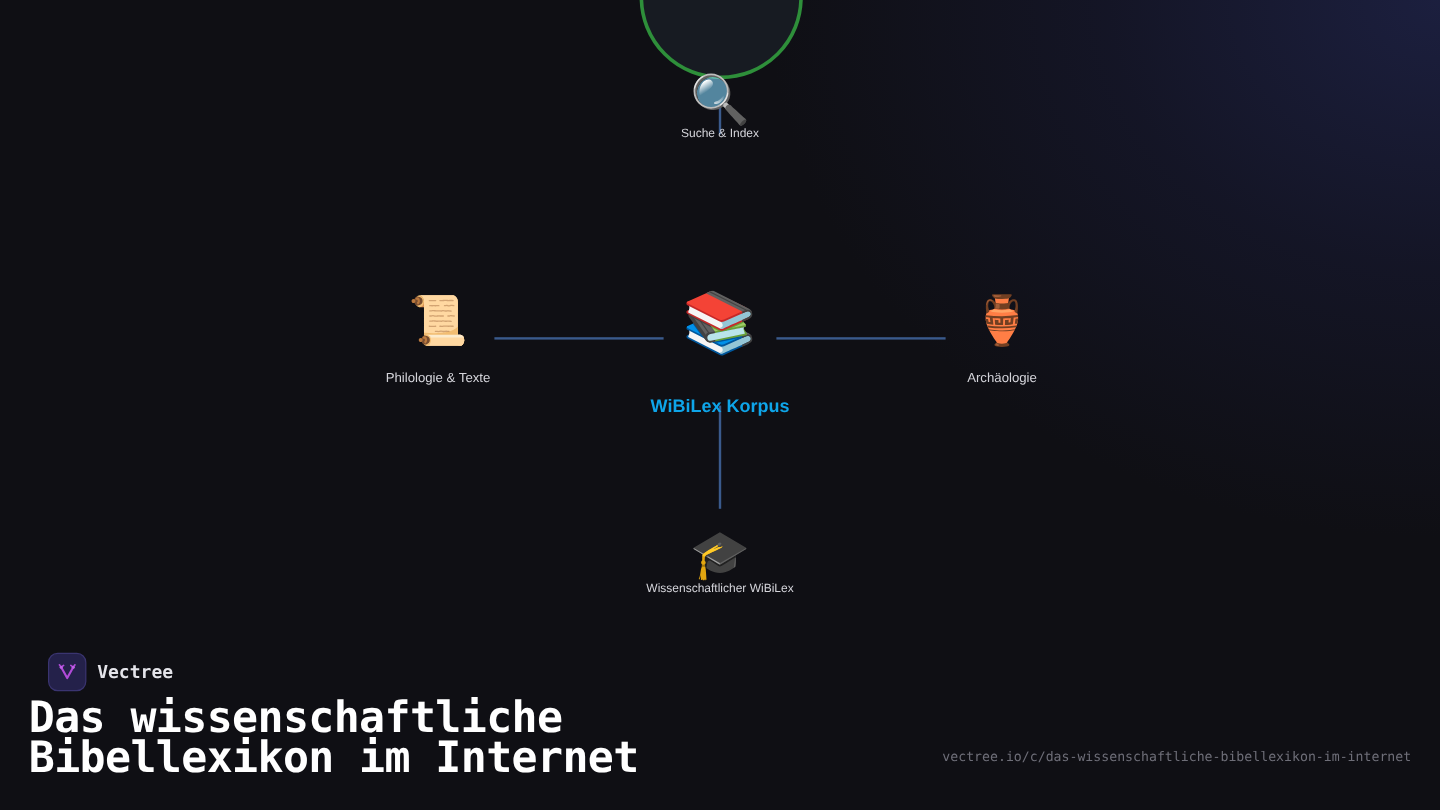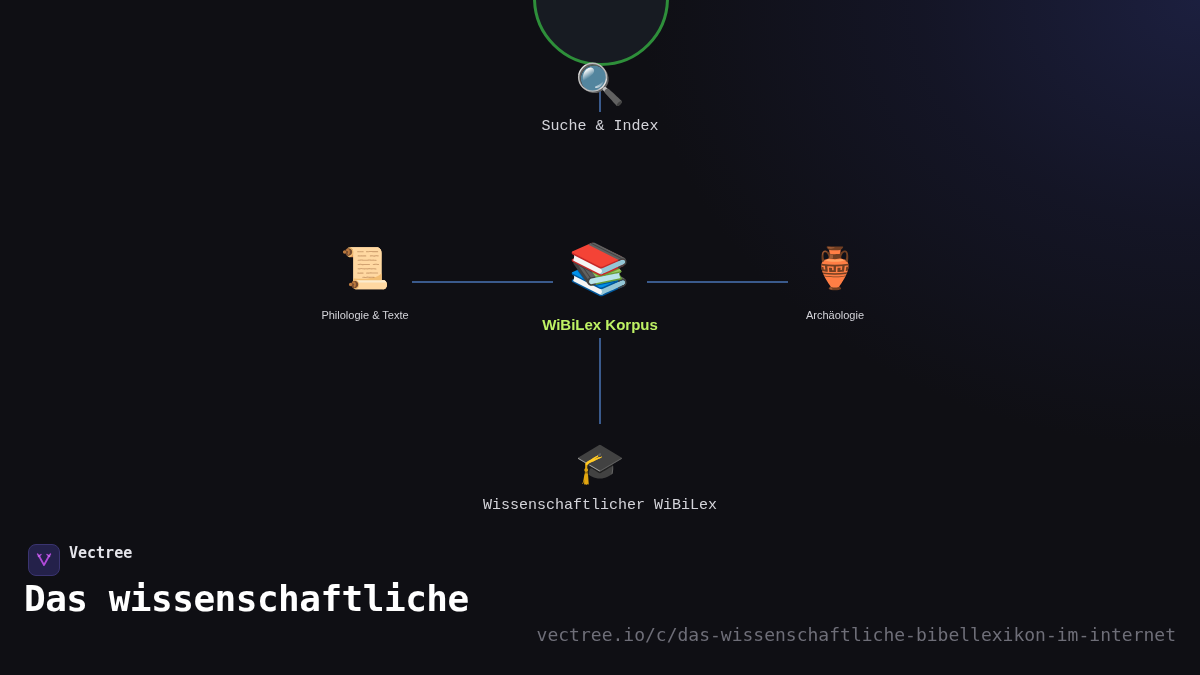--- a/index.html
+++ b/index.html
@@ -56,30 +56,30 @@
       line-height: 1;
       display: block;
     }
     .node .label {
       color: #d4d4da;
       display: block;
     }
     .node.small .emoji { font-size: 40px; }
     .node.small .label { font-size: 11px; margin-top: 21px; }
     .node.medium .emoji { font-size: 40px; }
-    .node.medium .label { font-size: 15px; margin-top: 14px; font-family: Liberation Mono, monospace; }
+    .node.medium .label { font-size: 10px; margin-top: 2px; }
     .node.center .emoji { font-size: 50px; }
-    .node.center .label { font-size: 15px; font-weight: bold; margin-top: 22px; color: #bef264; }
+    .node.center .label { font-size: 15px; font-weight: bold; margin-top: 36px; color: #0ea5e9; }
 
     .brand {
       position: absolute;
-      left: 28px;
+      left: 40px;
       top: 544px;
       display: flex;
-      align-items: flex-start;
+      align-items: center;
       gap: 9px;
     }
     .brand-logo {
       width: 32px;
       height: 32px;
       border-radius: 8px;
       background: #24214a;
       border: 1px solid #3a3470;
       box-sizing: border-box;
       display: flex;
@@ -103,21 +103,21 @@
       line-height: 33px;
       color: #ffffff;
       letter-spacing: -0.5px;
     }
     .title span { display: block; }
     .url {
       position: absolute;
       right: 24px;
       top: 624px;
       font-family: "DejaVu Sans Mono", monospace;
-      font-size: 18px;
+      font-size: 11px;
       color: #6e6e78;
     }
   </style>
 </head>
 <body>
 
 <div class="bg-glow"></div>
 
 <div class="canvas">
 
@@ -161,15 +161,16 @@
       <path d="M4 5 L2.5 3 M4 5 L6 3.5 M14 5 L12 3.5 M14 5 L15.5 3" stroke="#b04ad8" stroke-width="1.4" fill="none" stroke-linecap="round"></path>
       <circle cx="4" cy="5" r="1.3" fill="#c060e8"></circle>
       <circle cx="14" cy="5" r="1.3" fill="#c060e8"></circle>
     </svg>
   </div>
   <span class="brand-name">Vectree</span>
 </div>
 
 <h1 class="title">
   <span>Das wissenschaftliche</span>
+  <span>Bibellexikon im Internet</span>
 </h1>
 
 <div class="url">vectree.io/c/das-wissenschaftliche-bibellexikon-im-internet</div>
 
 </body></html>

